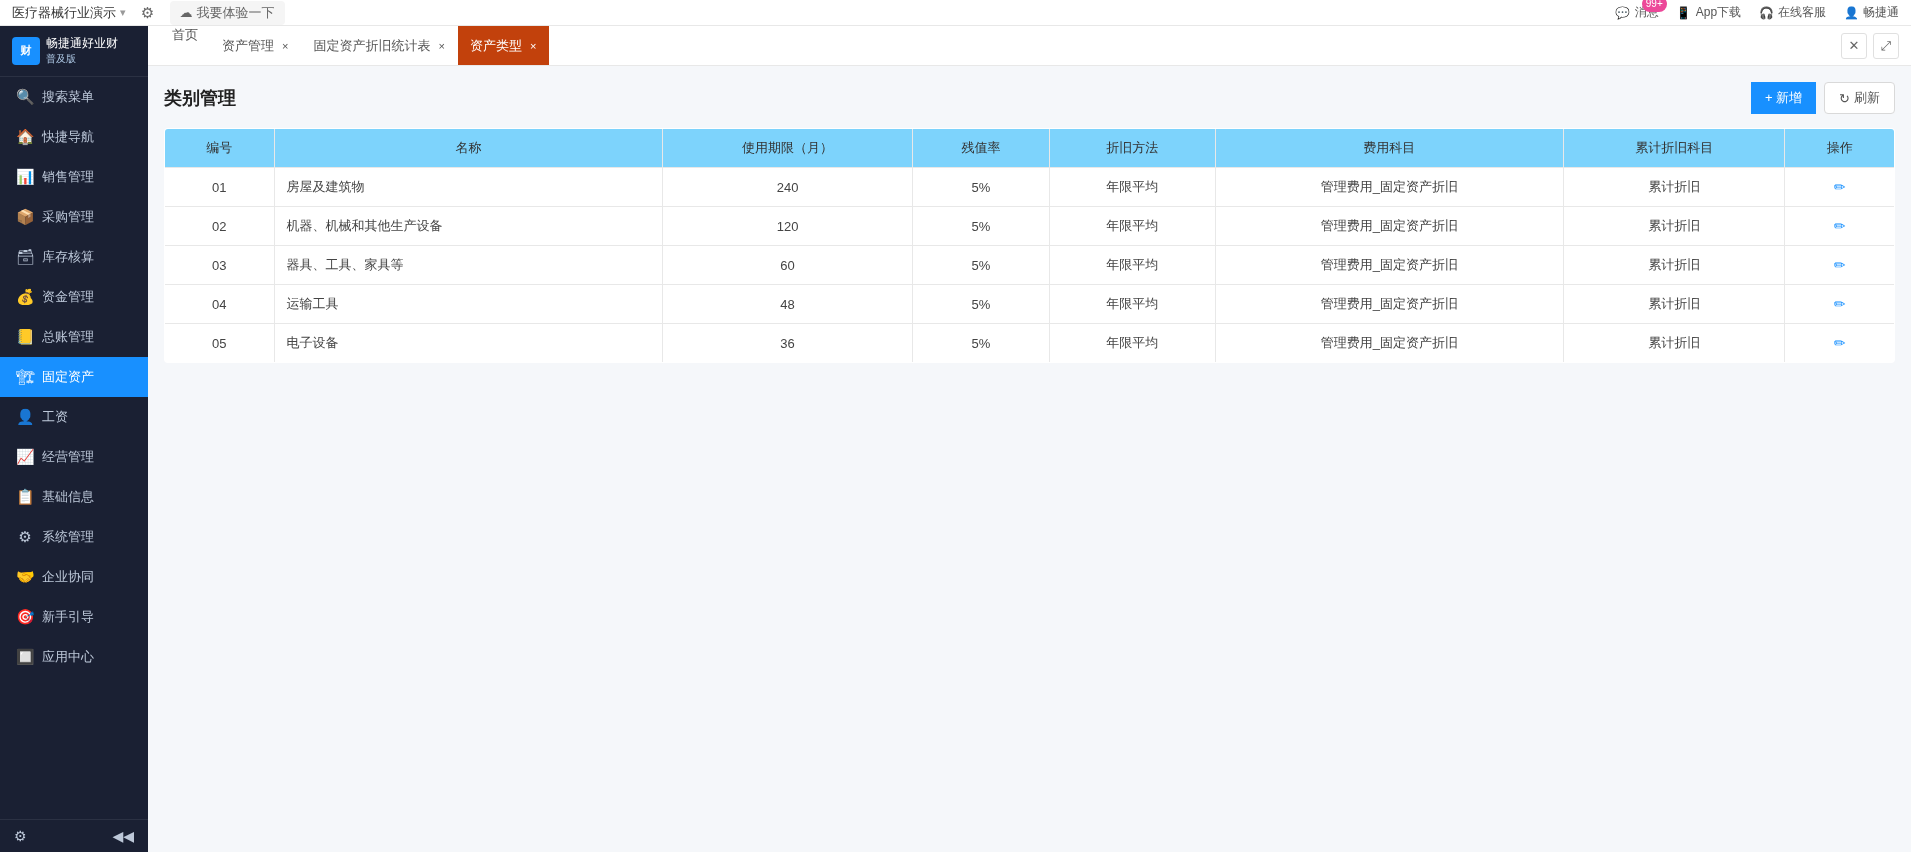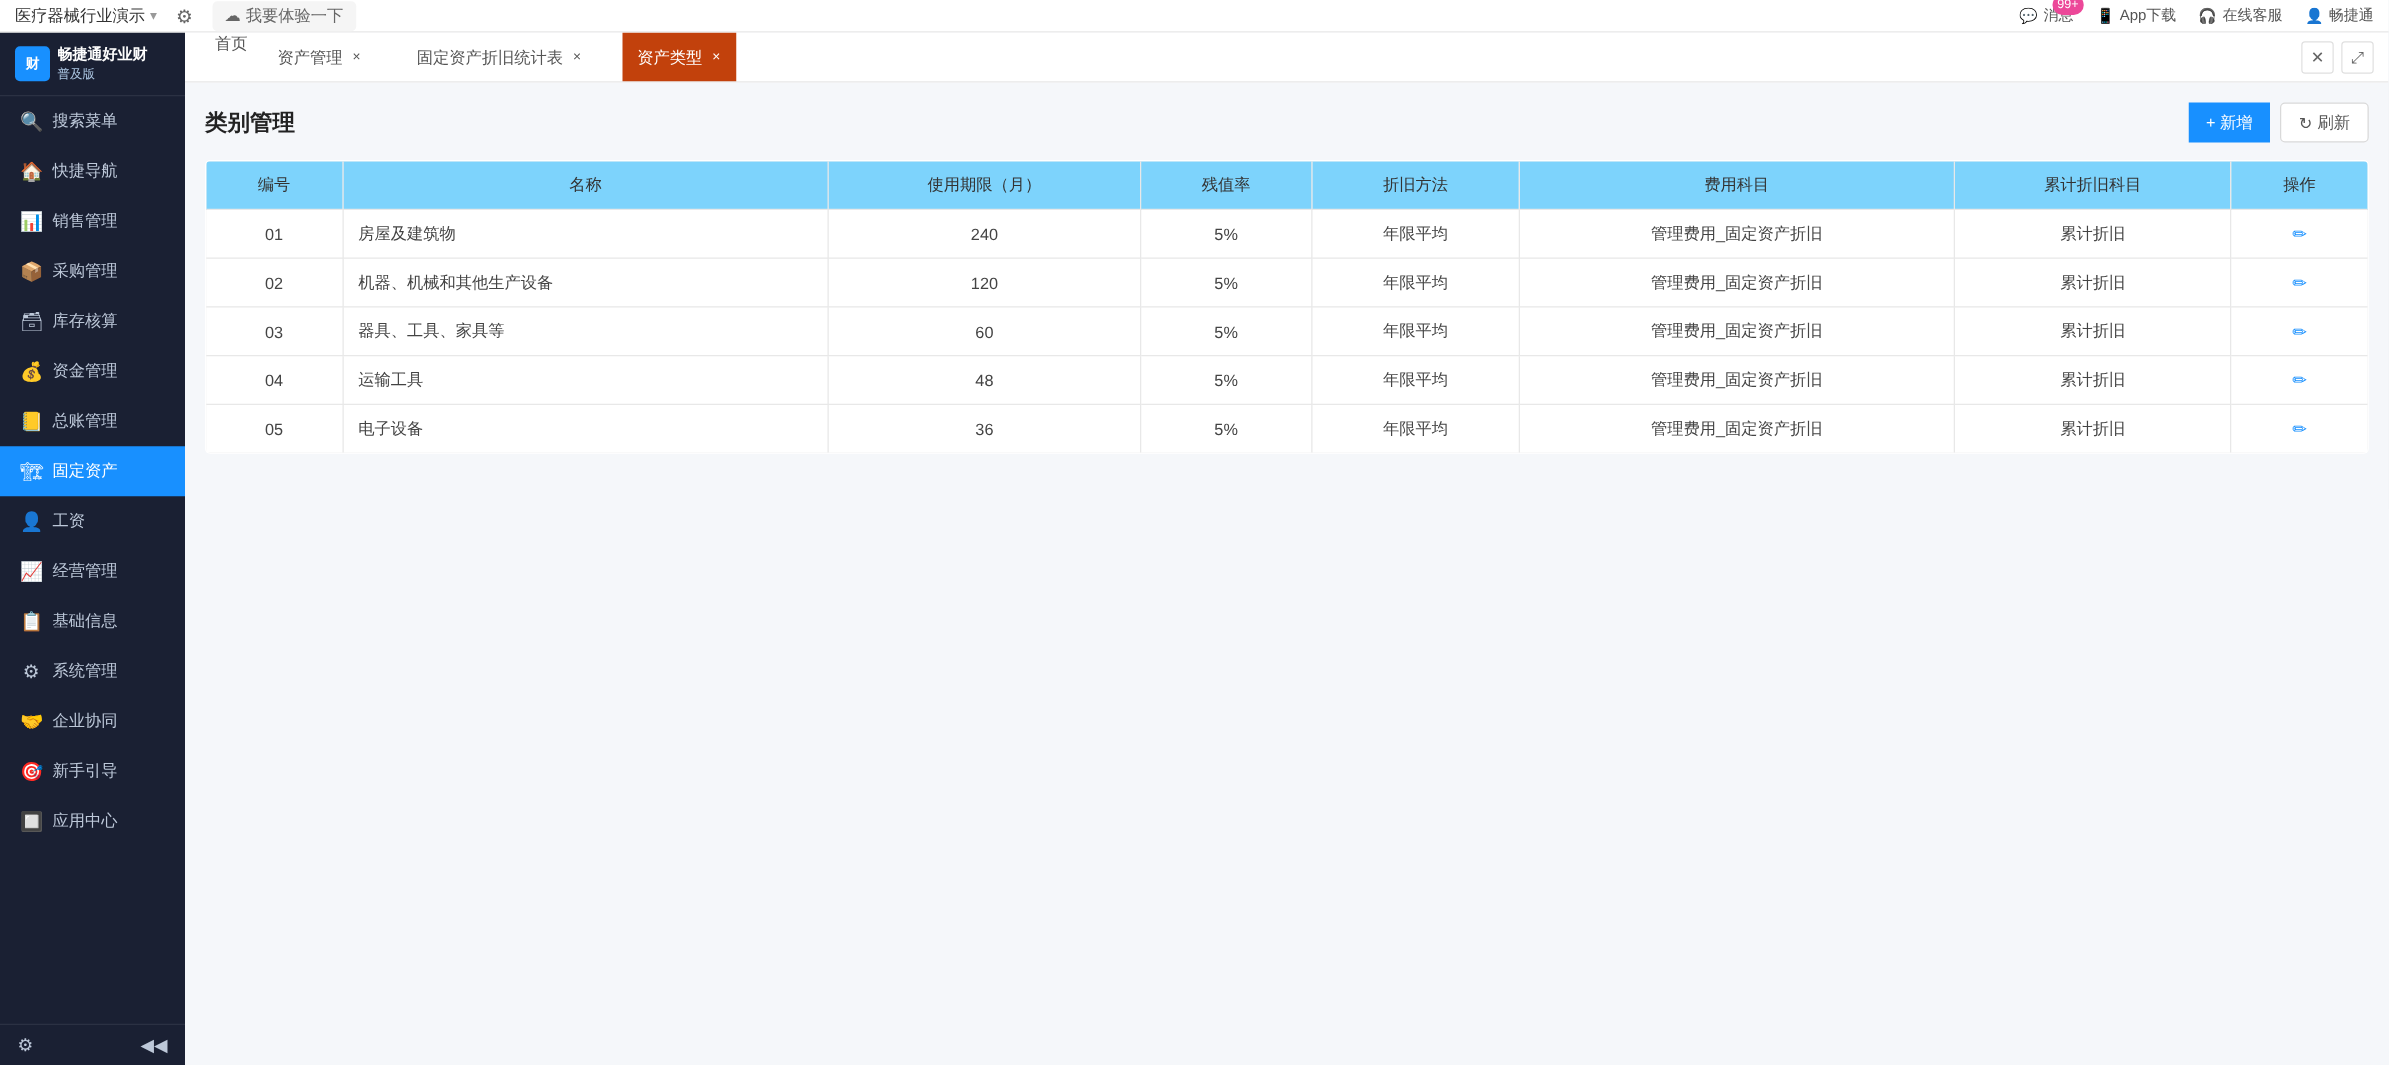--- a/index.html
+++ b/index.html
@@ -20,21 +20,21 @@
     .top-bar-right-item { display: flex; align-items: center; gap: 4px; color: #555; font-size: 12px; cursor: pointer; position: relative; }
     .badge { background: #ff4d4f; color: #fff; font-size: 10px; border-radius: 10px; padding: 0 4px; min-width: 18px; text-align: center; line-height: 16px; position: absolute; top: -8px; right: -8px; }
     .badge.green { background: #ec4899; }
 
     
     .main-layout { display: flex; flex: 1; overflow: hidden; }
 
     
     .sidebar { width: 148px; background: #1a2033; display: flex; flex-direction: column; flex-shrink: 0; overflow: hidden; }
     .sidebar-logo { display: flex; align-items: center; padding: 10px 12px; border-bottom: 1px solid rgba(255,255,255,0.08); gap: 6px; }
-    .sidebar-logo-text { color: #fff; font-size: 12px; font-weight: bold; line-height: 1.3; }
+    .sidebar-logo-text { color: #fff; font-size: 12px; font-weight: normal; line-height: 1.3; }
     .sidebar-logo-sub { color: #aac4e0; font-size: 10px; }
     .sidebar-scroll { flex: 1; overflow-y: auto; }
     .sidebar-scroll::-webkit-scrollbar { width: 4px; }
     .sidebar-scroll::-webkit-scrollbar-thumb { background: rgba(255,255,255,0.2); border-radius: 2px; }
     .sidebar-item { display: flex; align-items: center; gap: 8px; padding: 11px 16px; color: #bdc8d9; cursor: pointer; font-size: 13px; transition: background 0.2s; }
     .sidebar-item.active { background: #1890ff; color: #fff; }
     .sidebar-item .icon { font-size: 15px; width: 18px; text-align: center; }
     .sidebar-bottom { display: flex; align-items: center; justify-content: space-between; padding: 8px 14px; border-top: 1px solid rgba(255,255,255,0.08); }
     .sidebar-bottom-btn { color: #bdc8d9; cursor: pointer; font-size: 14px; }
 
@@ -180,21 +180,21 @@
     </div>
   </div>
 
   <div class="content-area">
 
     <div class="tabs-bar">
       <div class="tabs-bar-left">
         <div class="tab-home">
           <span>首页</span>
         </div>
-        <div id="tabs-container" style="display:flex;align-items:flex-start;height:100%;gap:20px;">
+        <div id="tabs-container" style="display:flex;align-items:flex-start;height:100%;">
             <div class="tab-item">
               <span>资产管理</span>
               <span class="close-btn">×</span>
             </div>
             <div class="tab-item">
               <span>固定资产折旧统计表</span>
               <span class="close-btn">×</span>
             </div>
             <div class="tab-item active">
               <span>资产类型</span>

